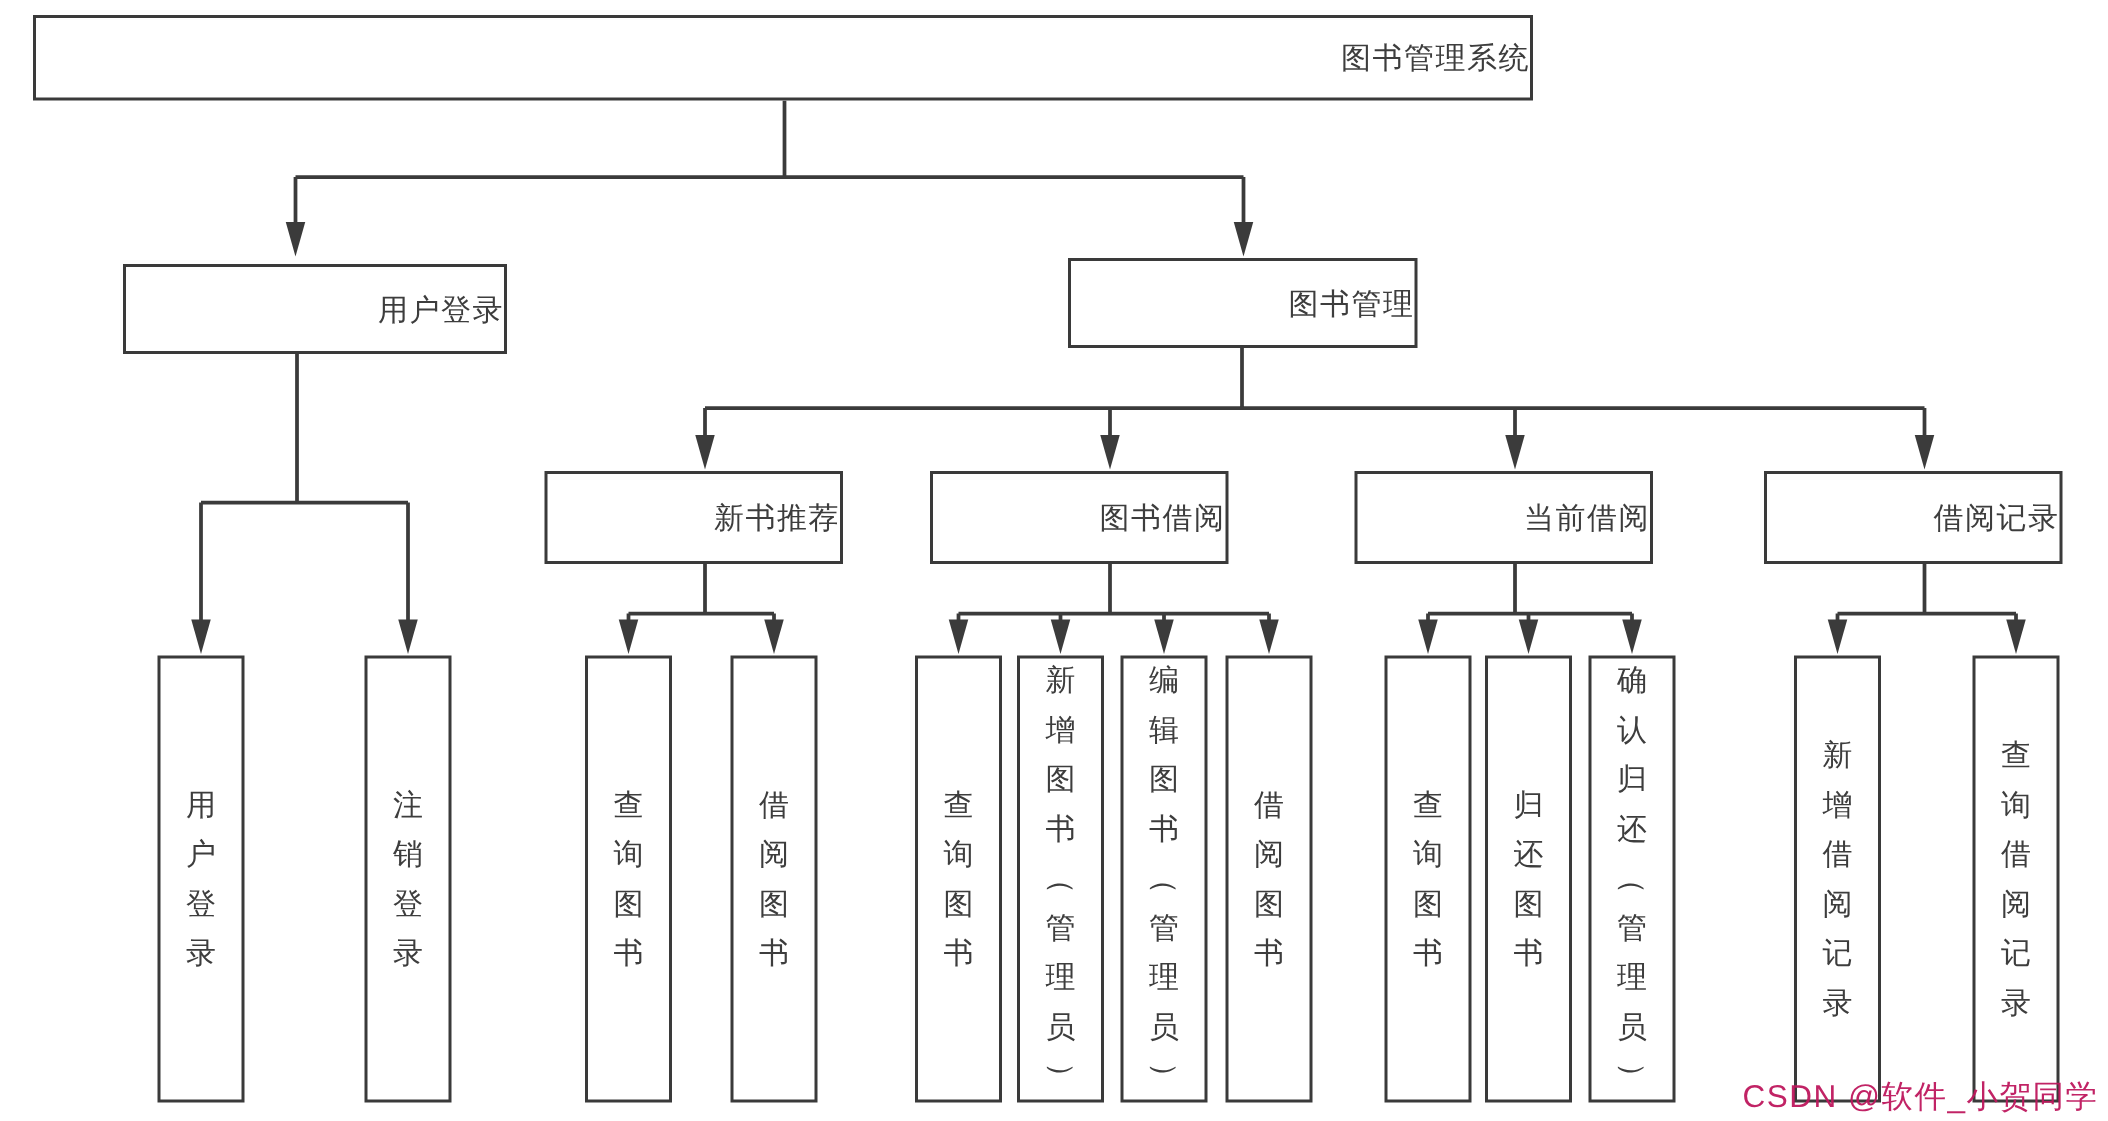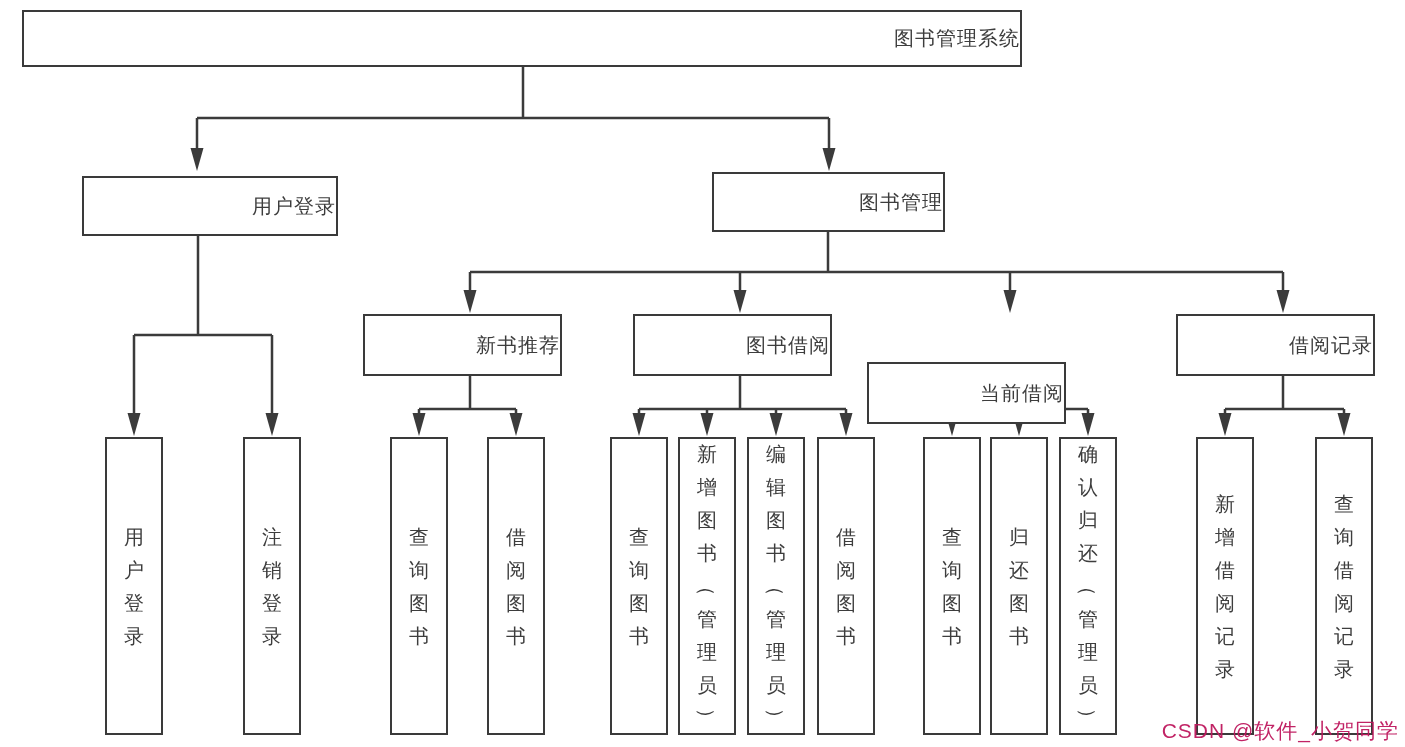--- a/index.html
+++ b/index.html
@@ -15,21 +15,21 @@
   .hlabel{font-size:20px;letter-spacing:1px;white-space:nowrap;}
   .vtext{display:flex;flex-direction:column;align-items:center;justify-content:center;gap:13px;
          font-size:20px;line-height:1;width:100%;height:100%;}
   .vtext span{display:block;}
   .vtext .rot{transform:rotate(90deg);}
   
   .n-root{left:22px;top:10px;width:1000px;height:57px;}
   .n-l2a{left:82px;top:176px;width:256px;height:60px;}
   .n-l2b{left:712px;top:172px;width:233px;height:60px;}
   .n-l3{top:314px;width:199px;height:62px;}
-  .n-l3a{left:363px;} .n-l3b{left:633px;padding-left:32px;} .n-l3c{left:867px;margin-top:48px;} .n-l3d{left:1176px;}
+  .n-l3a{left:363px;} .n-l3b{left:620px;padding-left:32px;} .n-l3c{left:903px;} .n-l3d{left:1176px;}
   .leaf{top:437px;width:58px;height:298px;}
   .lf1{left:105px;} .lf2{left:243px;}
   .lf3{left:390px;} .lf4{left:487px;}
   .lf5{left:610px;} .lf6{left:678px;} .lf7{left:747px;} .lf8{left:817px;}
   .lf9{left:923px;} .lf10{left:990px;} .lf11{left:1059px;}
   .lf12{left:1196px;} .lf13{left:1315px;}
   #watermark{
     position:absolute;right:6px;bottom:2px;z-index:3;font-size:21px;letter-spacing:1px;
     color:#be185d;opacity:0.95;white-space:nowrap;
   }

